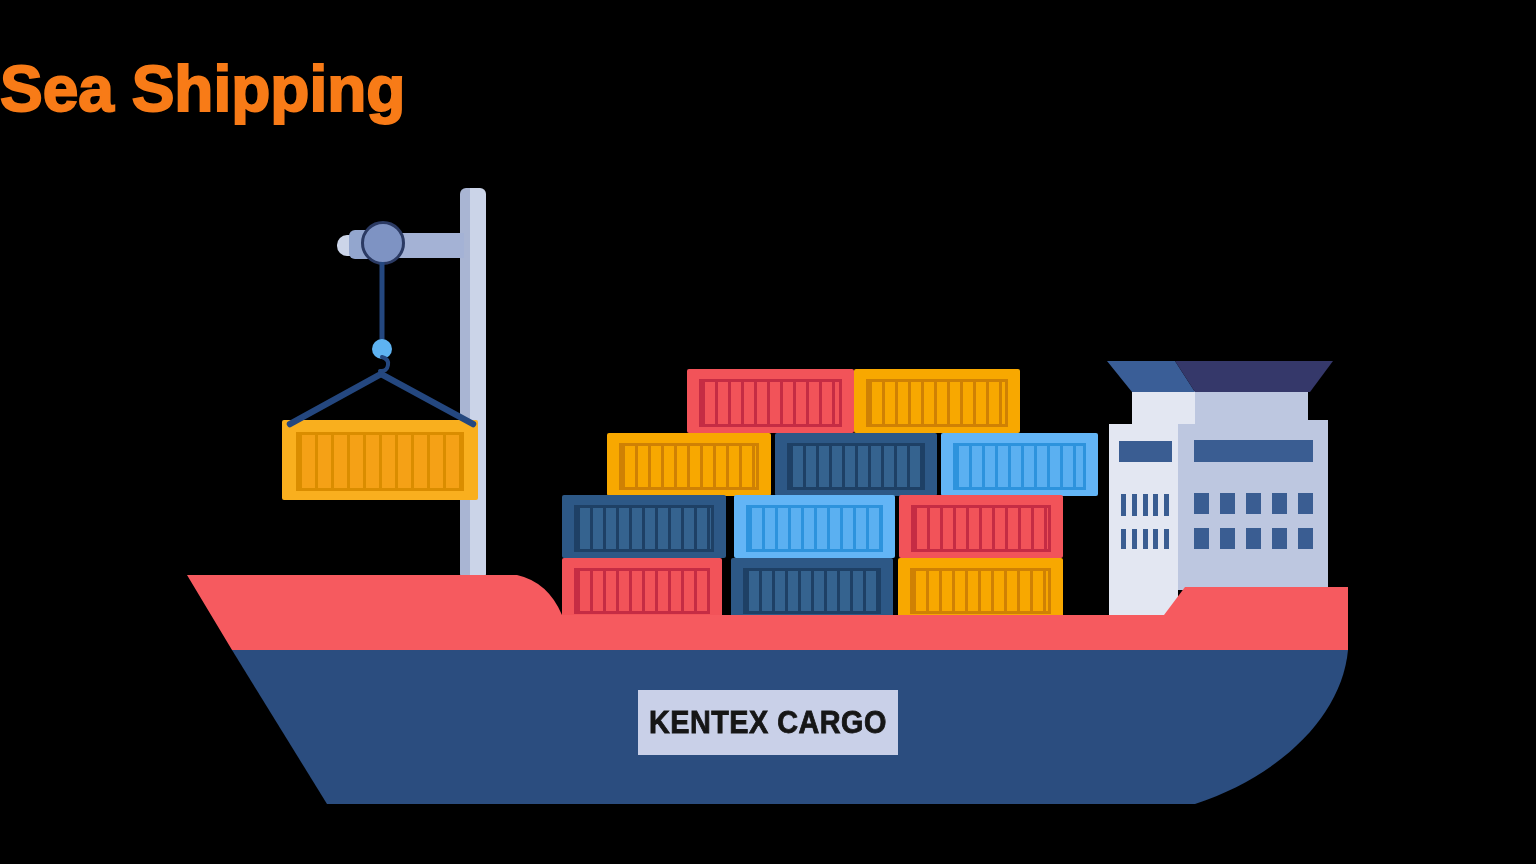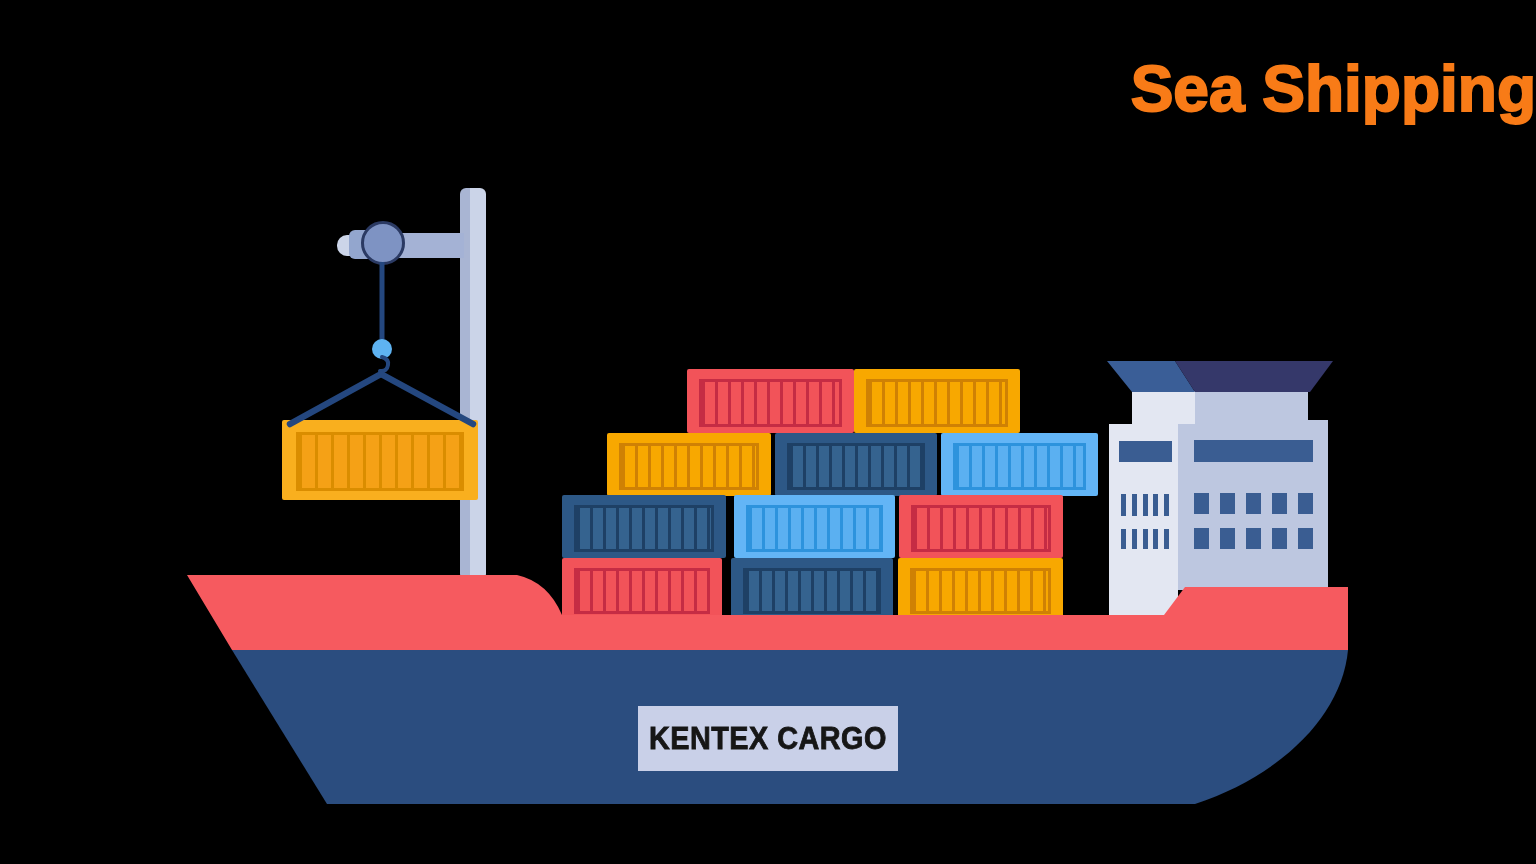--- a/index.html
+++ b/index.html
@@ -6,21 +6,21 @@
   .stage{
     position:relative;width:1536px;height:864px;overflow:hidden;background:#000;
     font-family:"Liberation Sans", sans-serif;
   }
   .stage *{box-sizing:border-box;}
   .layer{position:absolute;inset:0;pointer-events:none;}
   svg.layer{width:1536px;height:864px;}
 
   
   .title{
-    position:absolute;top:56px;left:0;right:0;text-align:right;
+    position:absolute;top:56px;left:0;right:0;text-align:left;
     font-size:64px;font-weight:bold;line-height:1.05;
     color:var(--title_color);-webkit-text-stroke:2px var(--title_color);
     letter-spacing:0px;
   }
 
   
   .cargo-container{position:absolute;border-radius:2px;}
   .cargo-container>.panel{
     position:absolute;left:12px;right:12px;top:10px;bottom:6px;
     border:3px solid var(--l);
@@ -44,21 +44,21 @@
   .slat-row{left:1121px;width:48px;height:22px;}
   .slat-row.r1{top:494px;} .slat-row.r2{top:529px;height:20px;}
   .sq-row{left:1194px;width:119px;height:21px;}
   .sq-row.r1{top:493px;} .sq-row.r2{top:528px;}
   .slat{width:5px;height:100%;background:var(--bridge_window);}
   .sq{width:15px;height:100%;background:var(--bridge_window);}
 
   
   .sign{
     position:absolute;left:638px;top:690px;width:260px;height:65px;
-    background:var(--sign_bg);display:flex;align-items:center;justify-content:center;margin-top:16px;
+    background:var(--sign_bg);display:flex;align-items:center;justify-content:center;
   }
   .sign span{
     font-size:31px;font-weight:bold;color:var(--sign_text_color);
     -webkit-text-stroke:0.8px var(--sign_text_color);
     transform:scaleX(0.93);white-space:nowrap;letter-spacing:0.5px;
   }
 </style>
 </head>
 <body>
 

